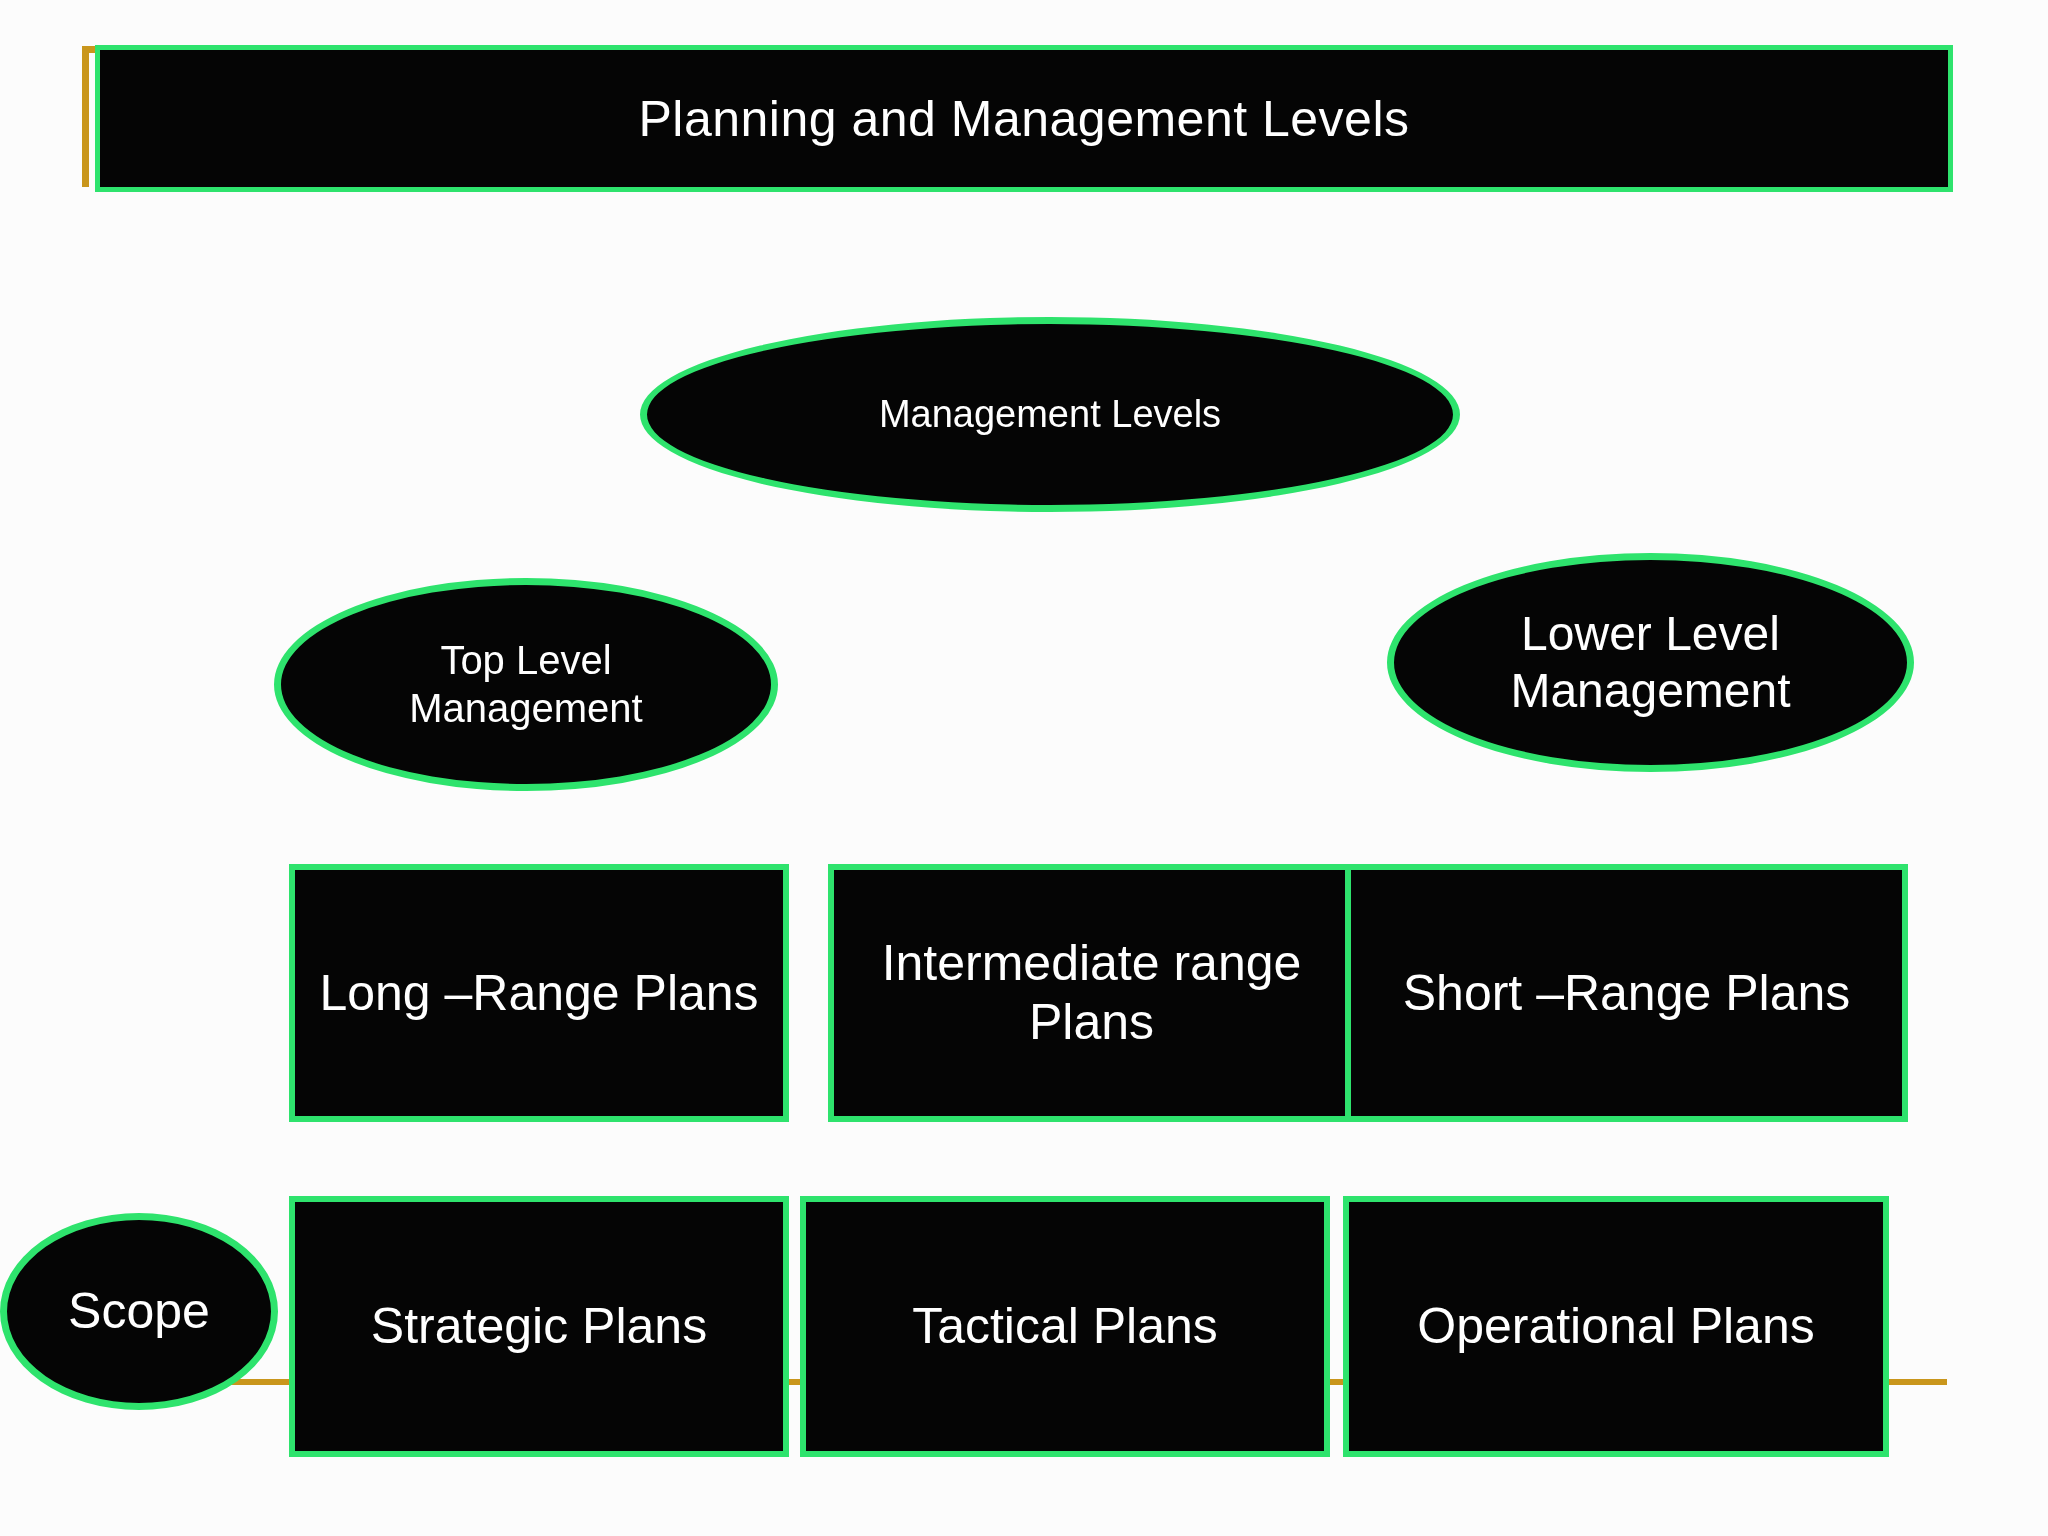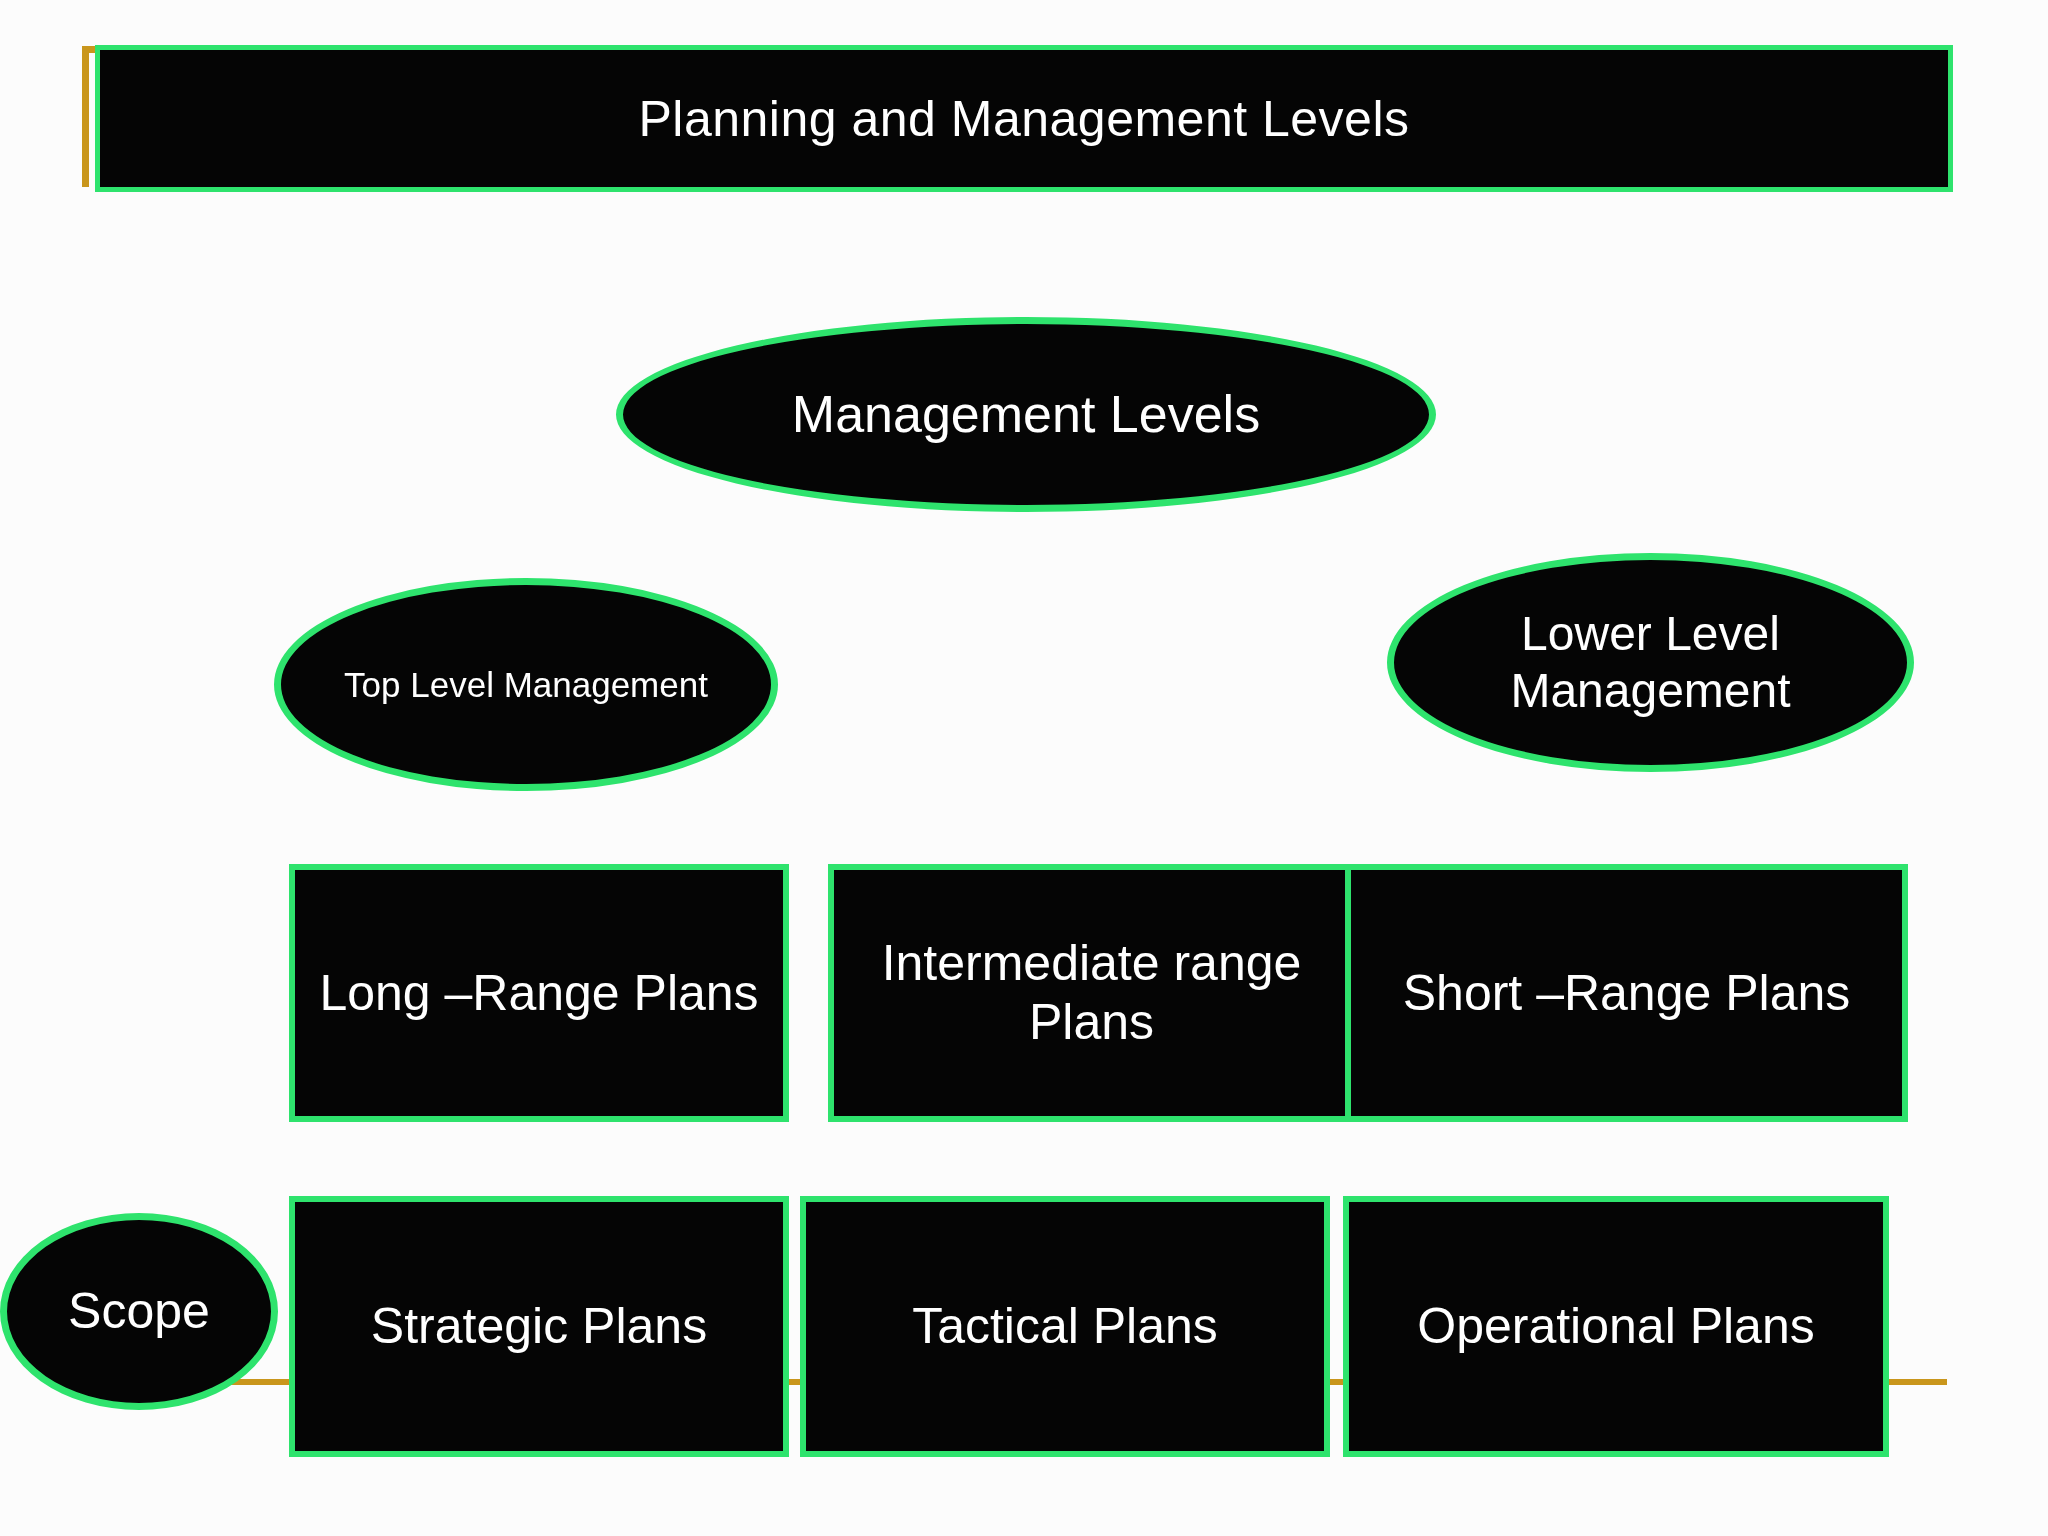--- a/index.html
+++ b/index.html
@@ -44,22 +44,22 @@
     background:var(--shape-fill);
     display:flex;align-items:center;justify-content:center;
     text-align:center;
     color:var(--text);
     z-index:1;
   }
   .node .node-label{line-height:1.18;}
   .ellipse{border-radius:50%;border:7px solid var(--accent-green);}
   .rect{border:6px solid var(--accent-green);}
   
-  .root-node{left:616px;top:317px;width:820px;height:195px;font-size:52px;}
-  .mgr-top {left:274px; top:578px;width:504px;height:213px;font-size:35px;padding:0 40px;}
+  .root-node{left:640px;top:317px;width:820px;height:195px;font-size:38px;}
+  .mgr-top {left:274px; top:578px;width:504px;height:213px;font-size:40px;padding:0 40px;}
   .mgr-mid {left:816px; top:553px;width:532px;height:219px;font-size:48px;padding:0 40px;}
   .mgr-low {left:1387px;top:553px;width:527px;height:219px;font-size:48px;padding:0 40px;}
   .time-node {left:2px;top:880px; width:245px;height:193px;font-size:50px;}
   .scope-node{left:0px;top:1213px;width:278px;height:197px;font-size:50px;}
   .plan-long       {left:289px; top:864px; width:500px;height:258px;font-size:50px;padding:0 10px;}
   .plan-mid        {left:803px; top:864px; width:527px;height:258px;font-size:50px;padding:0 14px;margin-left:25px;}
   .plan-short      {left:1345px;top:864px; width:563px;height:258px;font-size:50px;padding:0 10px;}
   .plan-strategic  {left:289px; top:1196px;width:500px;height:261px;font-size:50px;padding:0 10px;}
   .plan-tactical   {left:800px; top:1196px;width:530px;height:261px;font-size:50px;padding:0 0;}
   .plan-operational{left:1343px;top:1196px;width:546px;height:261px;font-size:50px;padding:0 10px;}

